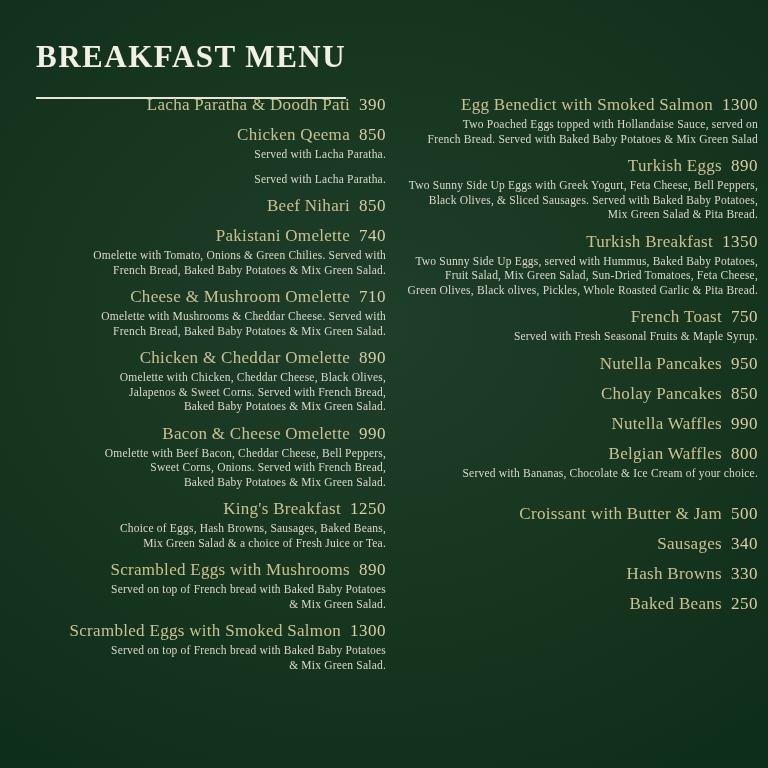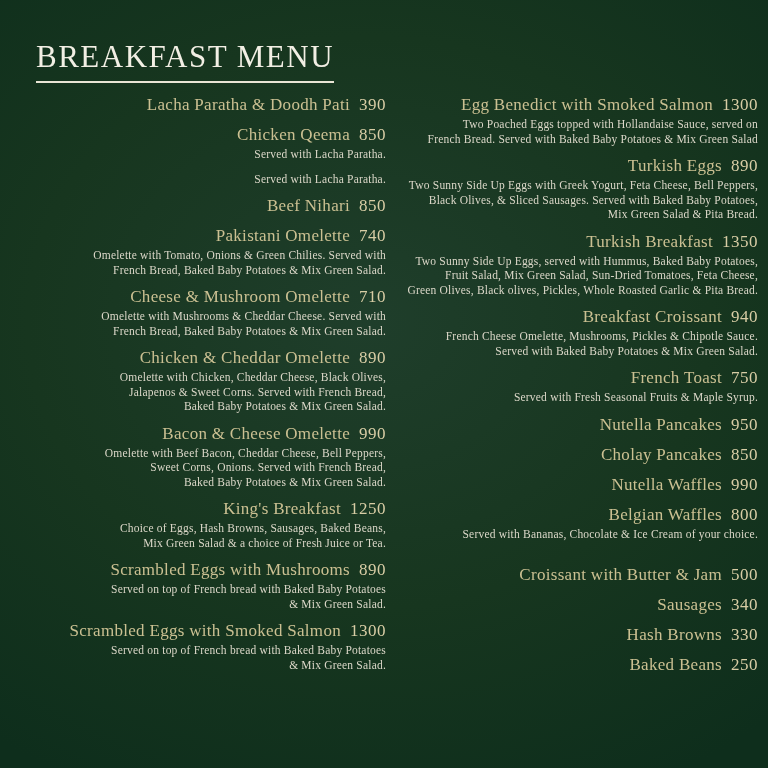--- a/index.html
+++ b/index.html
@@ -13,26 +13,26 @@
     position: relative;
     background: radial-gradient(ellipse 620px 520px at 48% 42%, #1f3e2b 0%, #17361f 55%, #0e2e1c 100%);
     font-family: "Liberation Serif", "DejaVu Serif", serif;
   }
   .menu-title {
     position: absolute;
     left: 36px;
     top: 40px;
     margin: 0;
     font-size: 31px;
-    font-weight: normal;
+    font-weight: bold;
     letter-spacing: 1.5px;
     color: #f2efe4;
     display: inline-block;
     border-bottom: 2px solid #e9e5d5;
-    padding-bottom: 7px;
+    padding-bottom: 23px;
     line-height: 34px;
   }
   .col {
     position: absolute;
     top: 95px;
   }
   .col-left  { left: 36px;  width: 350px; }
   .col-right { left: 392px; width: 366px; }
   .item {
     margin-bottom: 10px;
@@ -134,25 +134,20 @@
 Black Olives, &amp; Sliced Sausages. Served with Baked Baby Potatoes,
 Mix Green Salad &amp; Pita Bread.</div>
     </div>
     <div class="item">
       <div class="item-line"><span class="item-name">Turkish Breakfast</span><span class="item-price">1350</span></div>
       <div class="item-desc">Two Sunny Side Up Eggs, served with Hummus, Baked Baby Potatoes,
 Fruit Salad, Mix Green Salad, Sun-Dried Tomatoes, Feta Cheese,
 Green Olives, Black olives, Pickles, Whole Roasted Garlic &amp; Pita Bread.</div>
     </div>
     <div class="item">
-      <div class="item-line"><span class="item-name">Breakfast Croissant</span><span class="item-price">940</span></div>
-      <div class="item-desc">French Cheese Omelette, Mushrooms, Pickles &amp; Chipotle Sauce.
-Served with Baked Baby Potatoes &amp; Mix Green Salad.</div>
-    </div>
-    <div class="item">
       <div class="item-line"><span class="item-name">French Toast</span><span class="item-price">750</span></div>
       <div class="item-desc">Served with Fresh Seasonal Fruits &amp; Maple Syrup.</div>
     </div>
     <div class="item">
       <div class="item-line"><span class="item-name">Nutella Pancakes</span><span class="item-price">950</span></div>
     </div>
     <div class="item">
       <div class="item-line"><span class="item-name">Cholay Pancakes</span><span class="item-price">850</span></div>
     </div>
     <div class="item">

